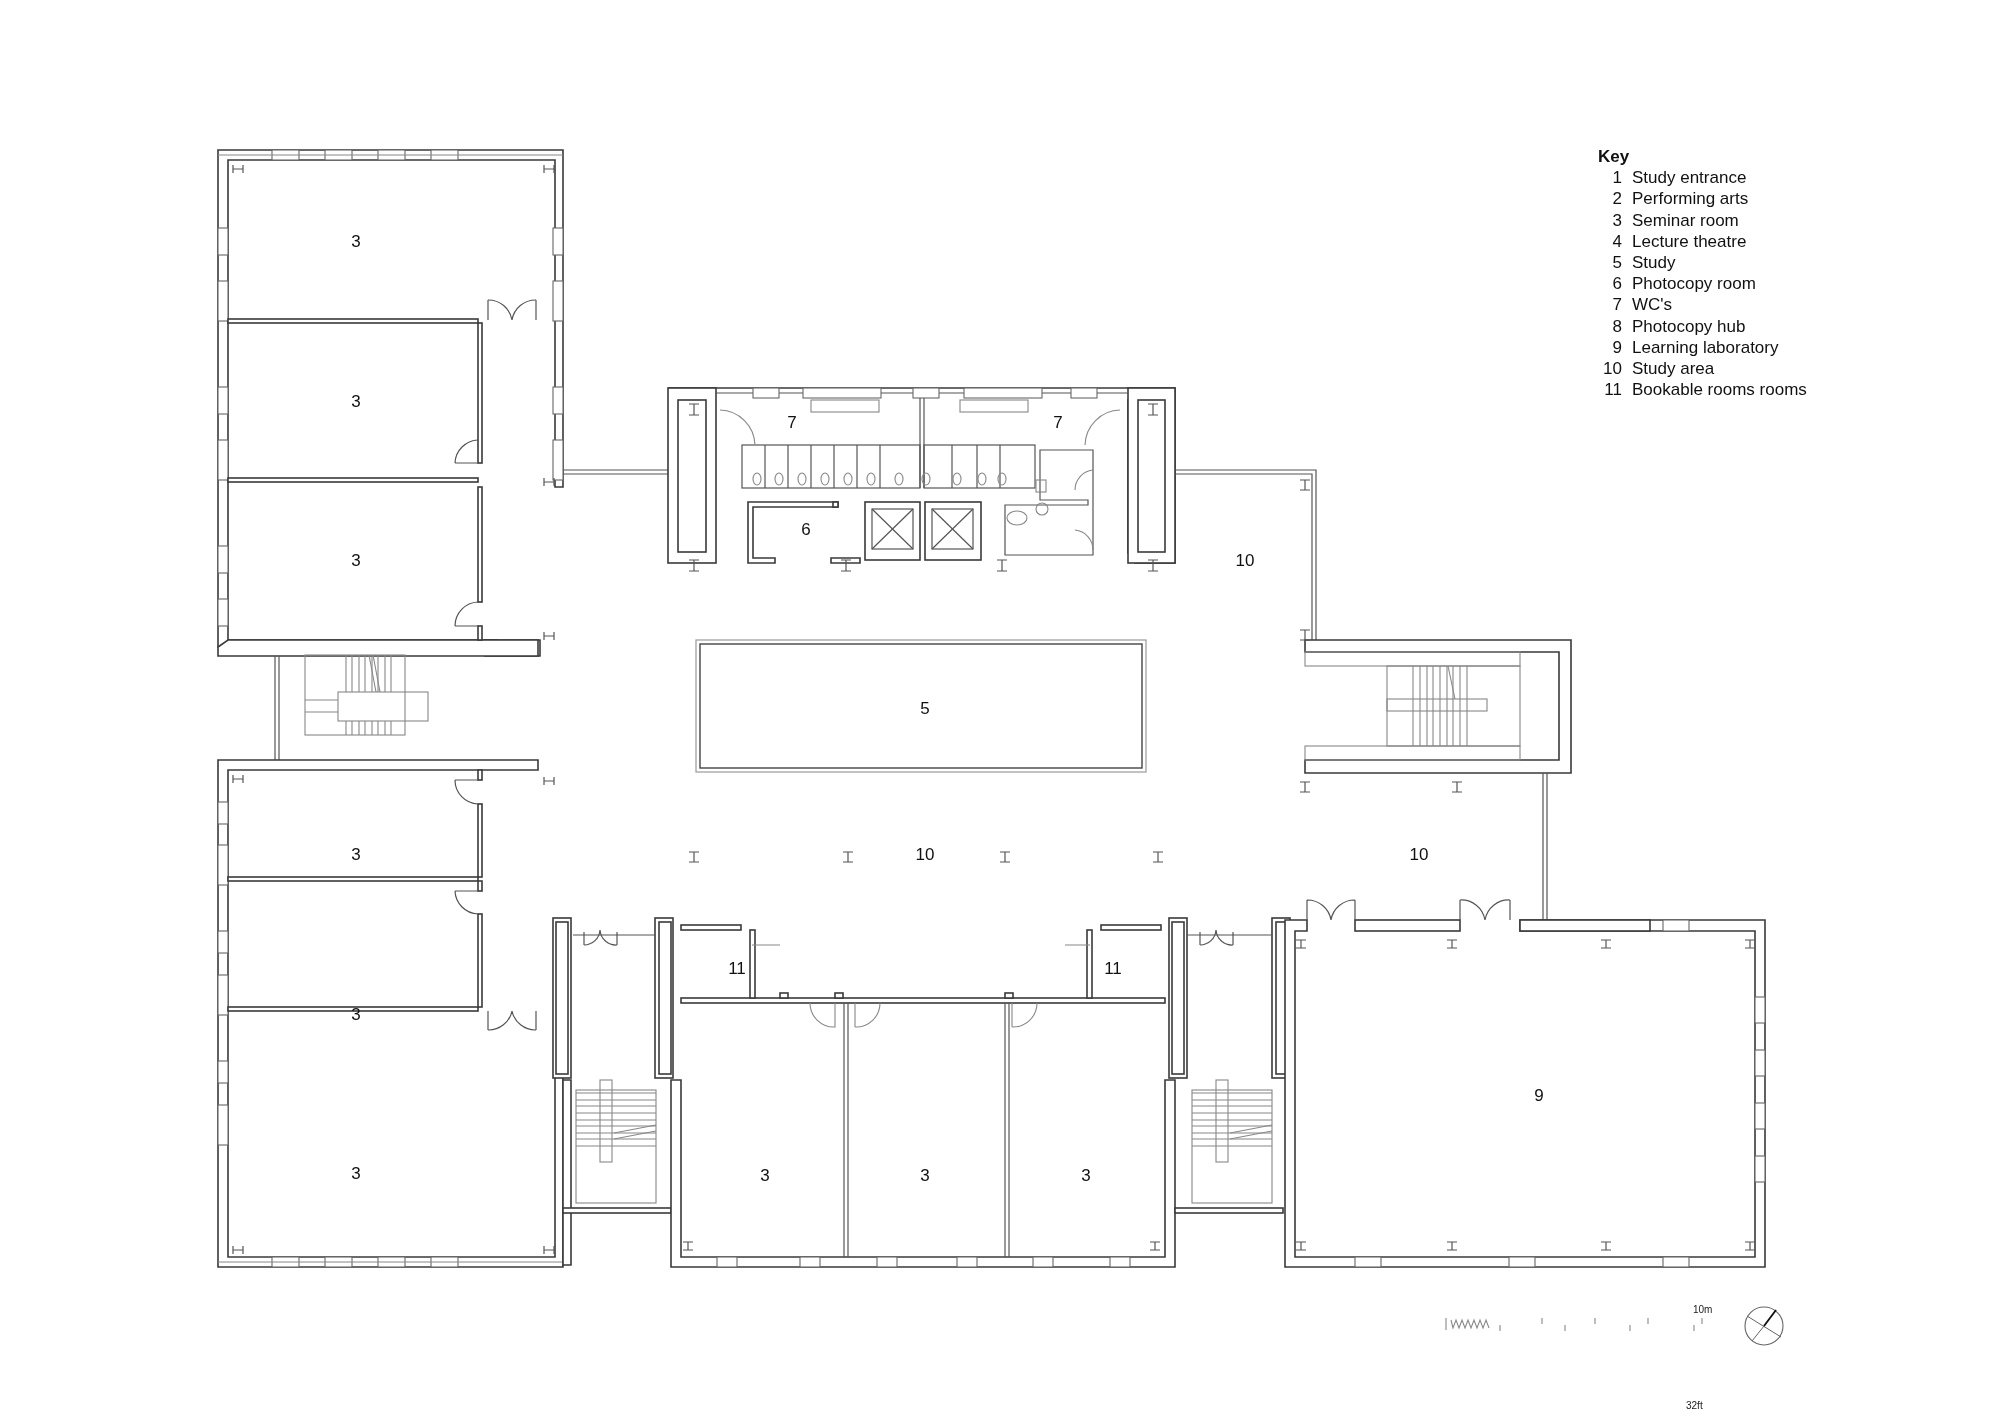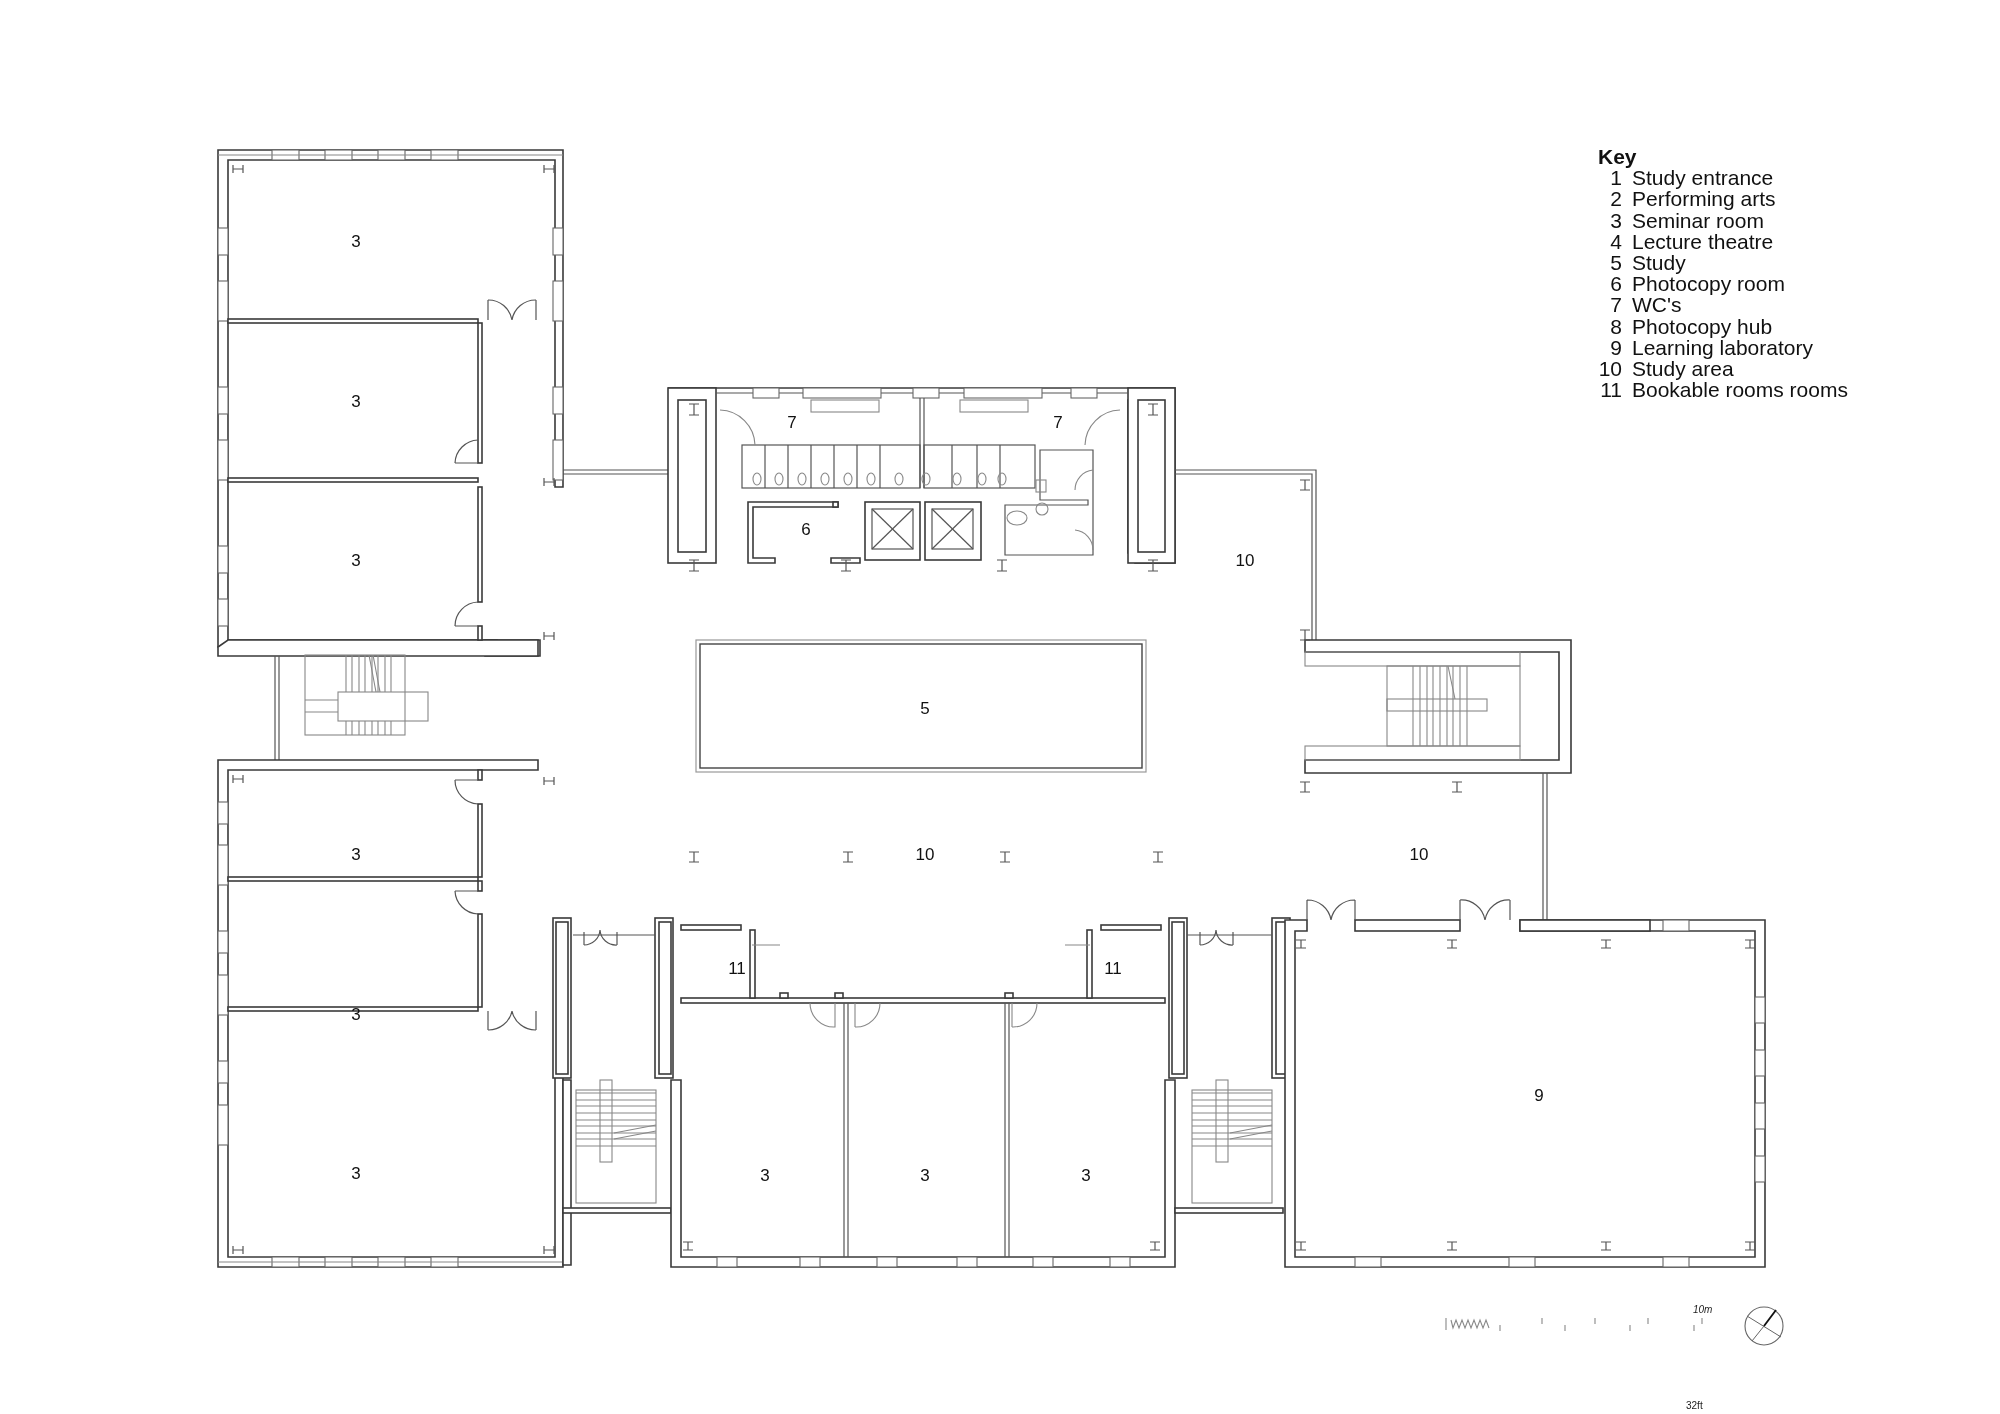--- a/index.html
+++ b/index.html
@@ -3,21 +3,21 @@
 <meta charset="utf-8">
 <style>
   html, body { margin: 0; padding: 0; background: #ffffff; }
   body { width: 2000px; height: 1414px; position: relative; overflow: hidden; font-family: "Liberation Sans", sans-serif; }
   #plan { position: absolute; left: 0; top: 0; width: 2000px; height: 1414px; }
   .w { fill: #ffffff; stroke: #3a3a3a; stroke-width: 1.6; }
   .t { fill: none; stroke: #555555; stroke-width: 1.2; }
   .g { fill: none; stroke: #888888; stroke-width: 1.1; }
   .win { fill: #ffffff; stroke: #666666; stroke-width: 1.1; }
   .room-label { font-family: "Liberation Sans", sans-serif; font-size: 17px; fill: #111111; text-anchor: middle; dominant-baseline: middle; }
-  .key { position: absolute; left: 1598px; top: 146px; font-size: 21px; color: #111; line-height: 21.2px; }
+  .key { position: absolute; left: 1598px; top: 146px; font-size: 17px; color: #111; line-height: 21.2px; }
   .key-title { font-weight: bold; }
   .key-row { display: flex; }
   .key-num { width: 24px; text-align: right; padding-right: 10px; }
   .scale-label { position: absolute; font-size: 10px; color: #222; }
 </style>
 </head>
 <body>
 
 <svg id="plan" viewBox="0 0 2000 1414" xmlns="http://www.w3.org/2000/svg">
 
@@ -374,21 +374,21 @@
     </g>
   </g>
   <g>
     <circle cx="1764" cy="1326" r="19" fill="none" stroke="#666" stroke-width="1.1"></circle>
     <line x1="1747" y1="1316" x2="1781" y2="1337" stroke="#666" stroke-width="1"></line>
     <line x1="1752" y1="1341" x2="1764" y2="1326" stroke="#666" stroke-width="1"></line>
     <line x1="1764" y1="1326" x2="1776" y2="1310" stroke="#111" stroke-width="1.8"></line>
   </g>
 </svg>
 
-<div class="scale-label" style="left:1693px; top:1304px;font-style:italic;">10m</div>
+<div class="scale-label" style="left:1693px; top:1304px;">10m</div>
 <div class="scale-label" style="left:1686px; top:1400px;">32ft</div>
 
 <div class="key">
   <div class="key-title">Key</div>
   <div class="key-row">
       <span class="key-num">1</span>
       <span>Study entrance</span>
     </div>
   <div class="key-row">
       <span class="key-num">2</span>

